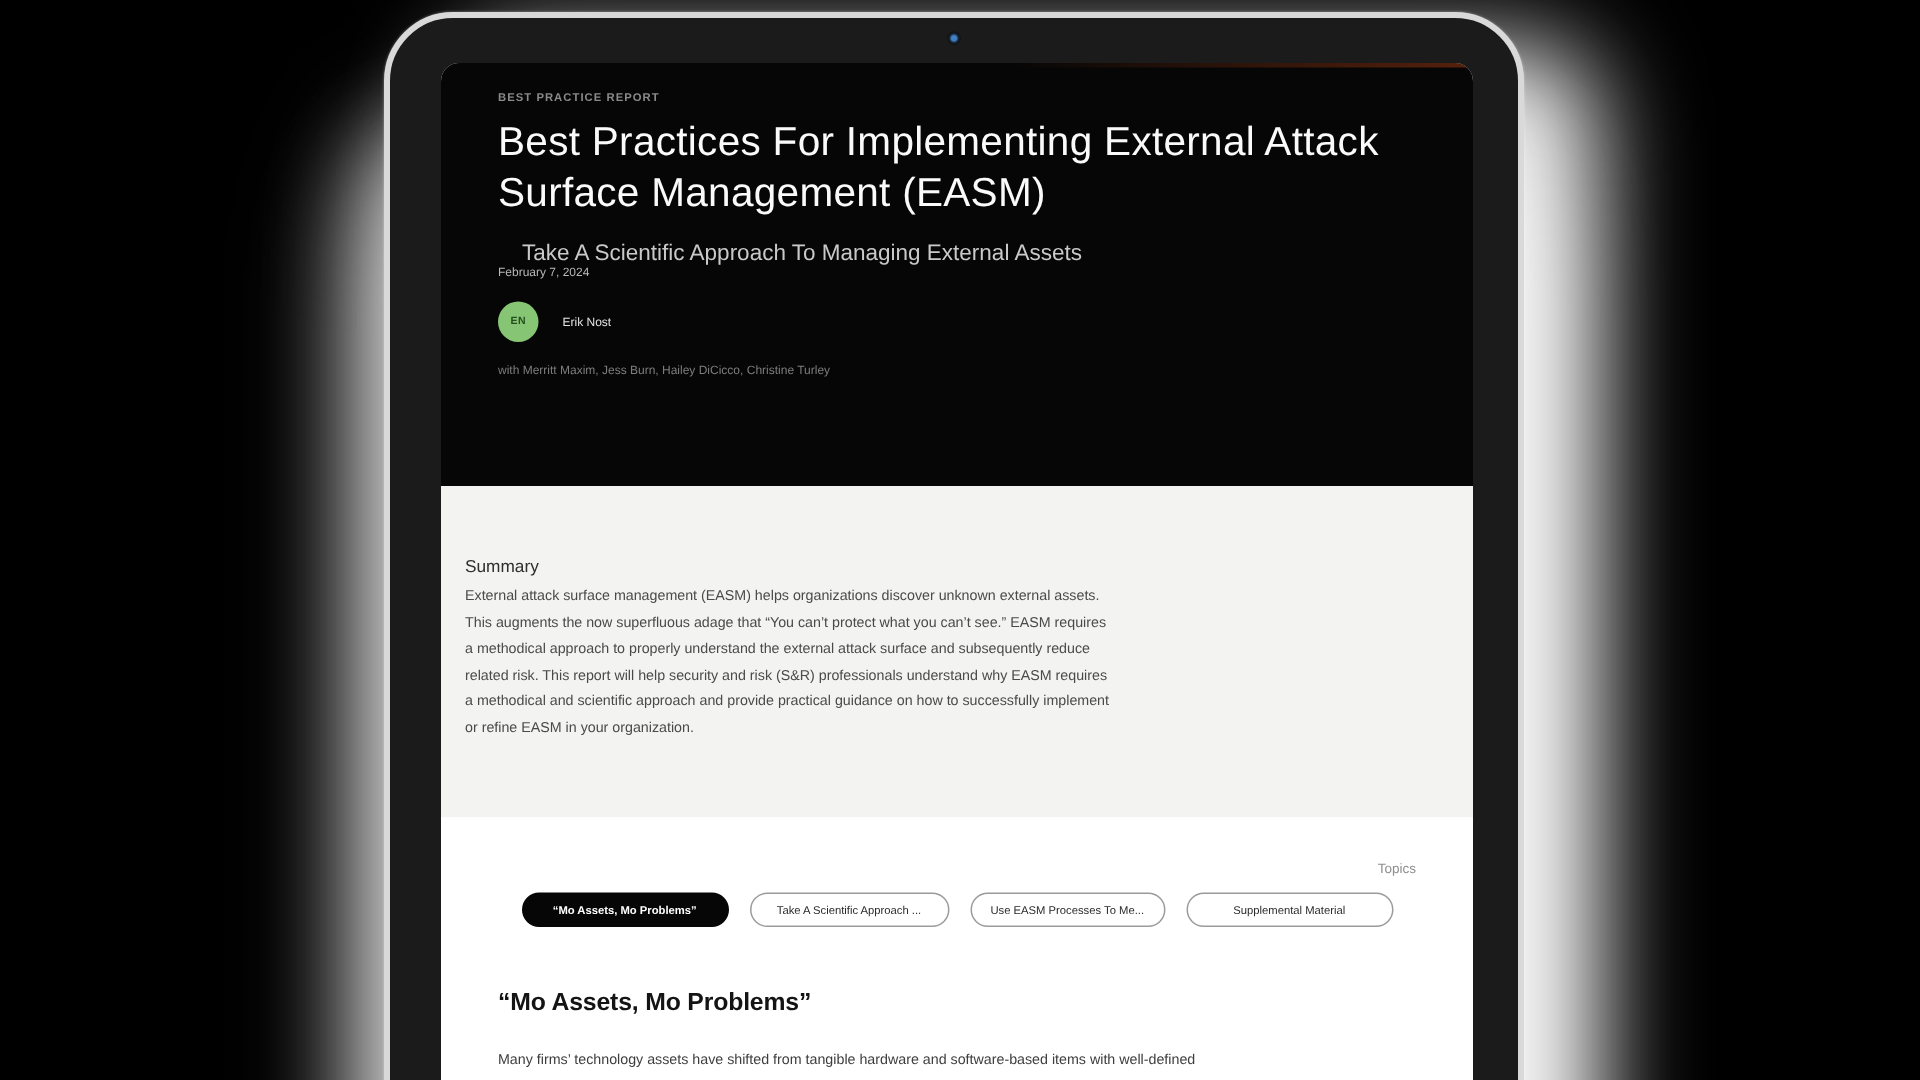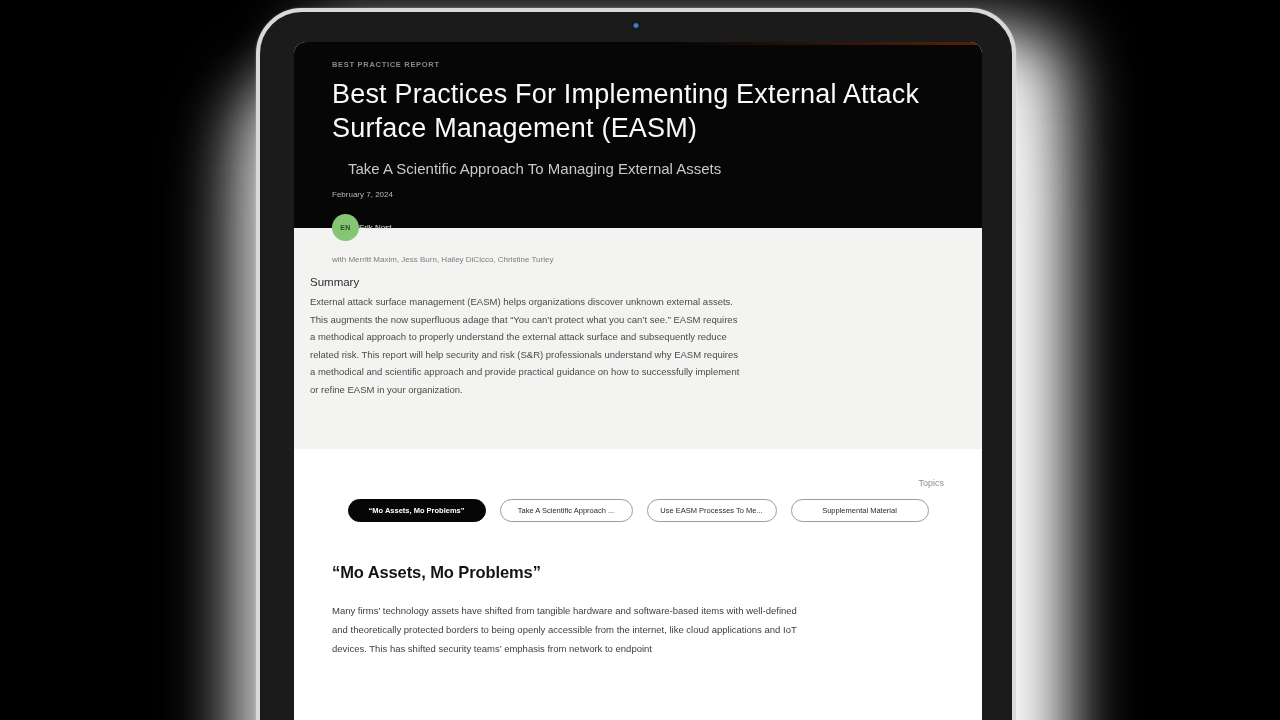--- a/index.html
+++ b/index.html
@@ -34,21 +34,21 @@
     width:688px; height:700px;
     background:#ffffff;
     border-radius:12px 12px 0 0;
     overflow:hidden;
   }
 
   
   .screen-header {
     position:relative;
     background:#060606;
-    height:186px;
+    height:282px;
     padding:18px 38px 0 38px;
   }
   .screen-header::before {
     content:""; position:absolute; top:0; left:0; right:0; height:3px;
     background:linear-gradient(90deg, rgba(120,45,15,0) 55%, rgba(165,60,18,0.5));
     border-radius:12px 12px 0 0;
     pointer-events:none;
   }
   .eyebrow {
     font-size:7.5px; letter-spacing:0.7px; font-weight:700;
@@ -56,22 +56,22 @@
   }
   .title {
     margin-top:8px; max-width:610px;
     font-size:27px; line-height:34px; font-weight:500;
     color:#fafafa; letter-spacing:0.2px;
   }
   .subtitle {
     margin-top:15px;
     font-size:15px; font-weight:400; color:#c9c9c9;margin-left:16px;
   }
-  .pub-date { margin-top:13px; font-size:8px; color:#b8b8b8; }
-  .author-row { margin-top:15px; display:flex; align-items:center; gap:0; }
+  .pub-date { font-size:8px; color:#b8b8b8; }
+  .author-row { margin-top:15px; display:flex; align-items:center; gap:16px; }
   .avatar {
     width:27px; height:27px; border-radius:50%;
     background:#86c573;
     display:flex; align-items:center; justify-content:center;
     font-size:7px; font-weight:700; color:#24501f; letter-spacing:0.3px;
     cursor:pointer;
   }
   .author-name { font-size:8px; color:#e2e2e2; cursor:pointer; }
   .byline { margin-top:14px; font-size:8px; color:#7d7d7d; }
 

